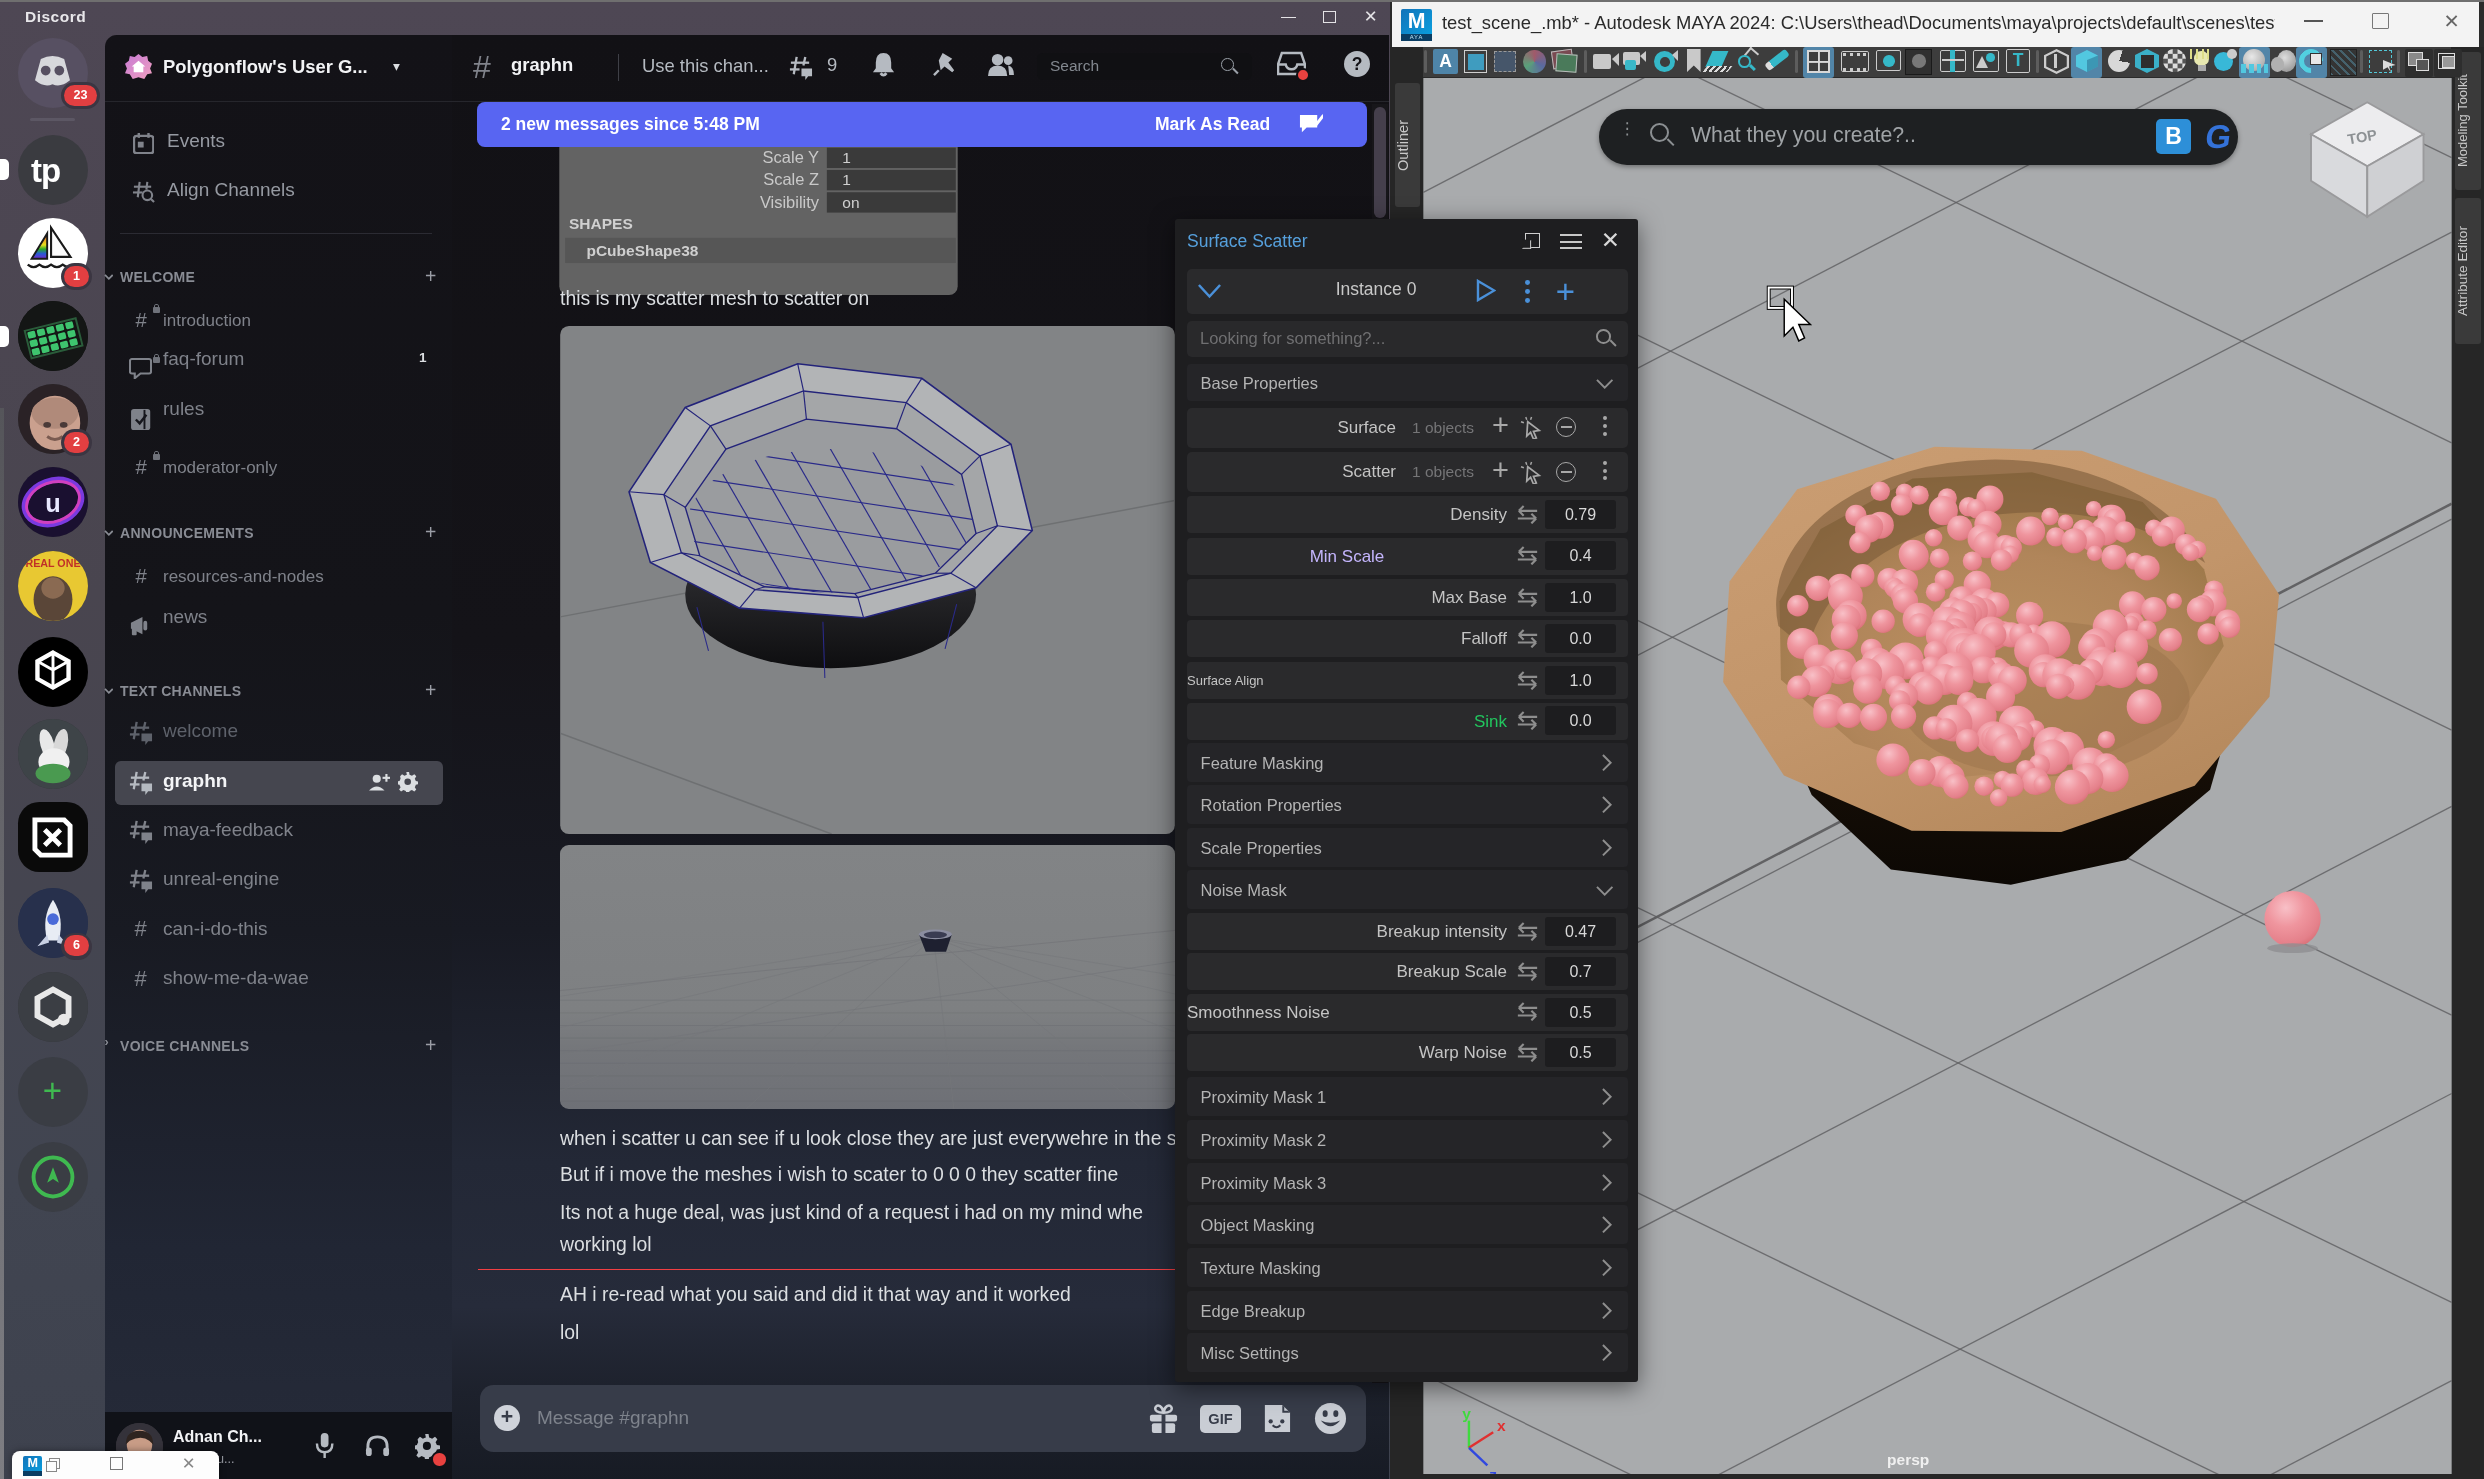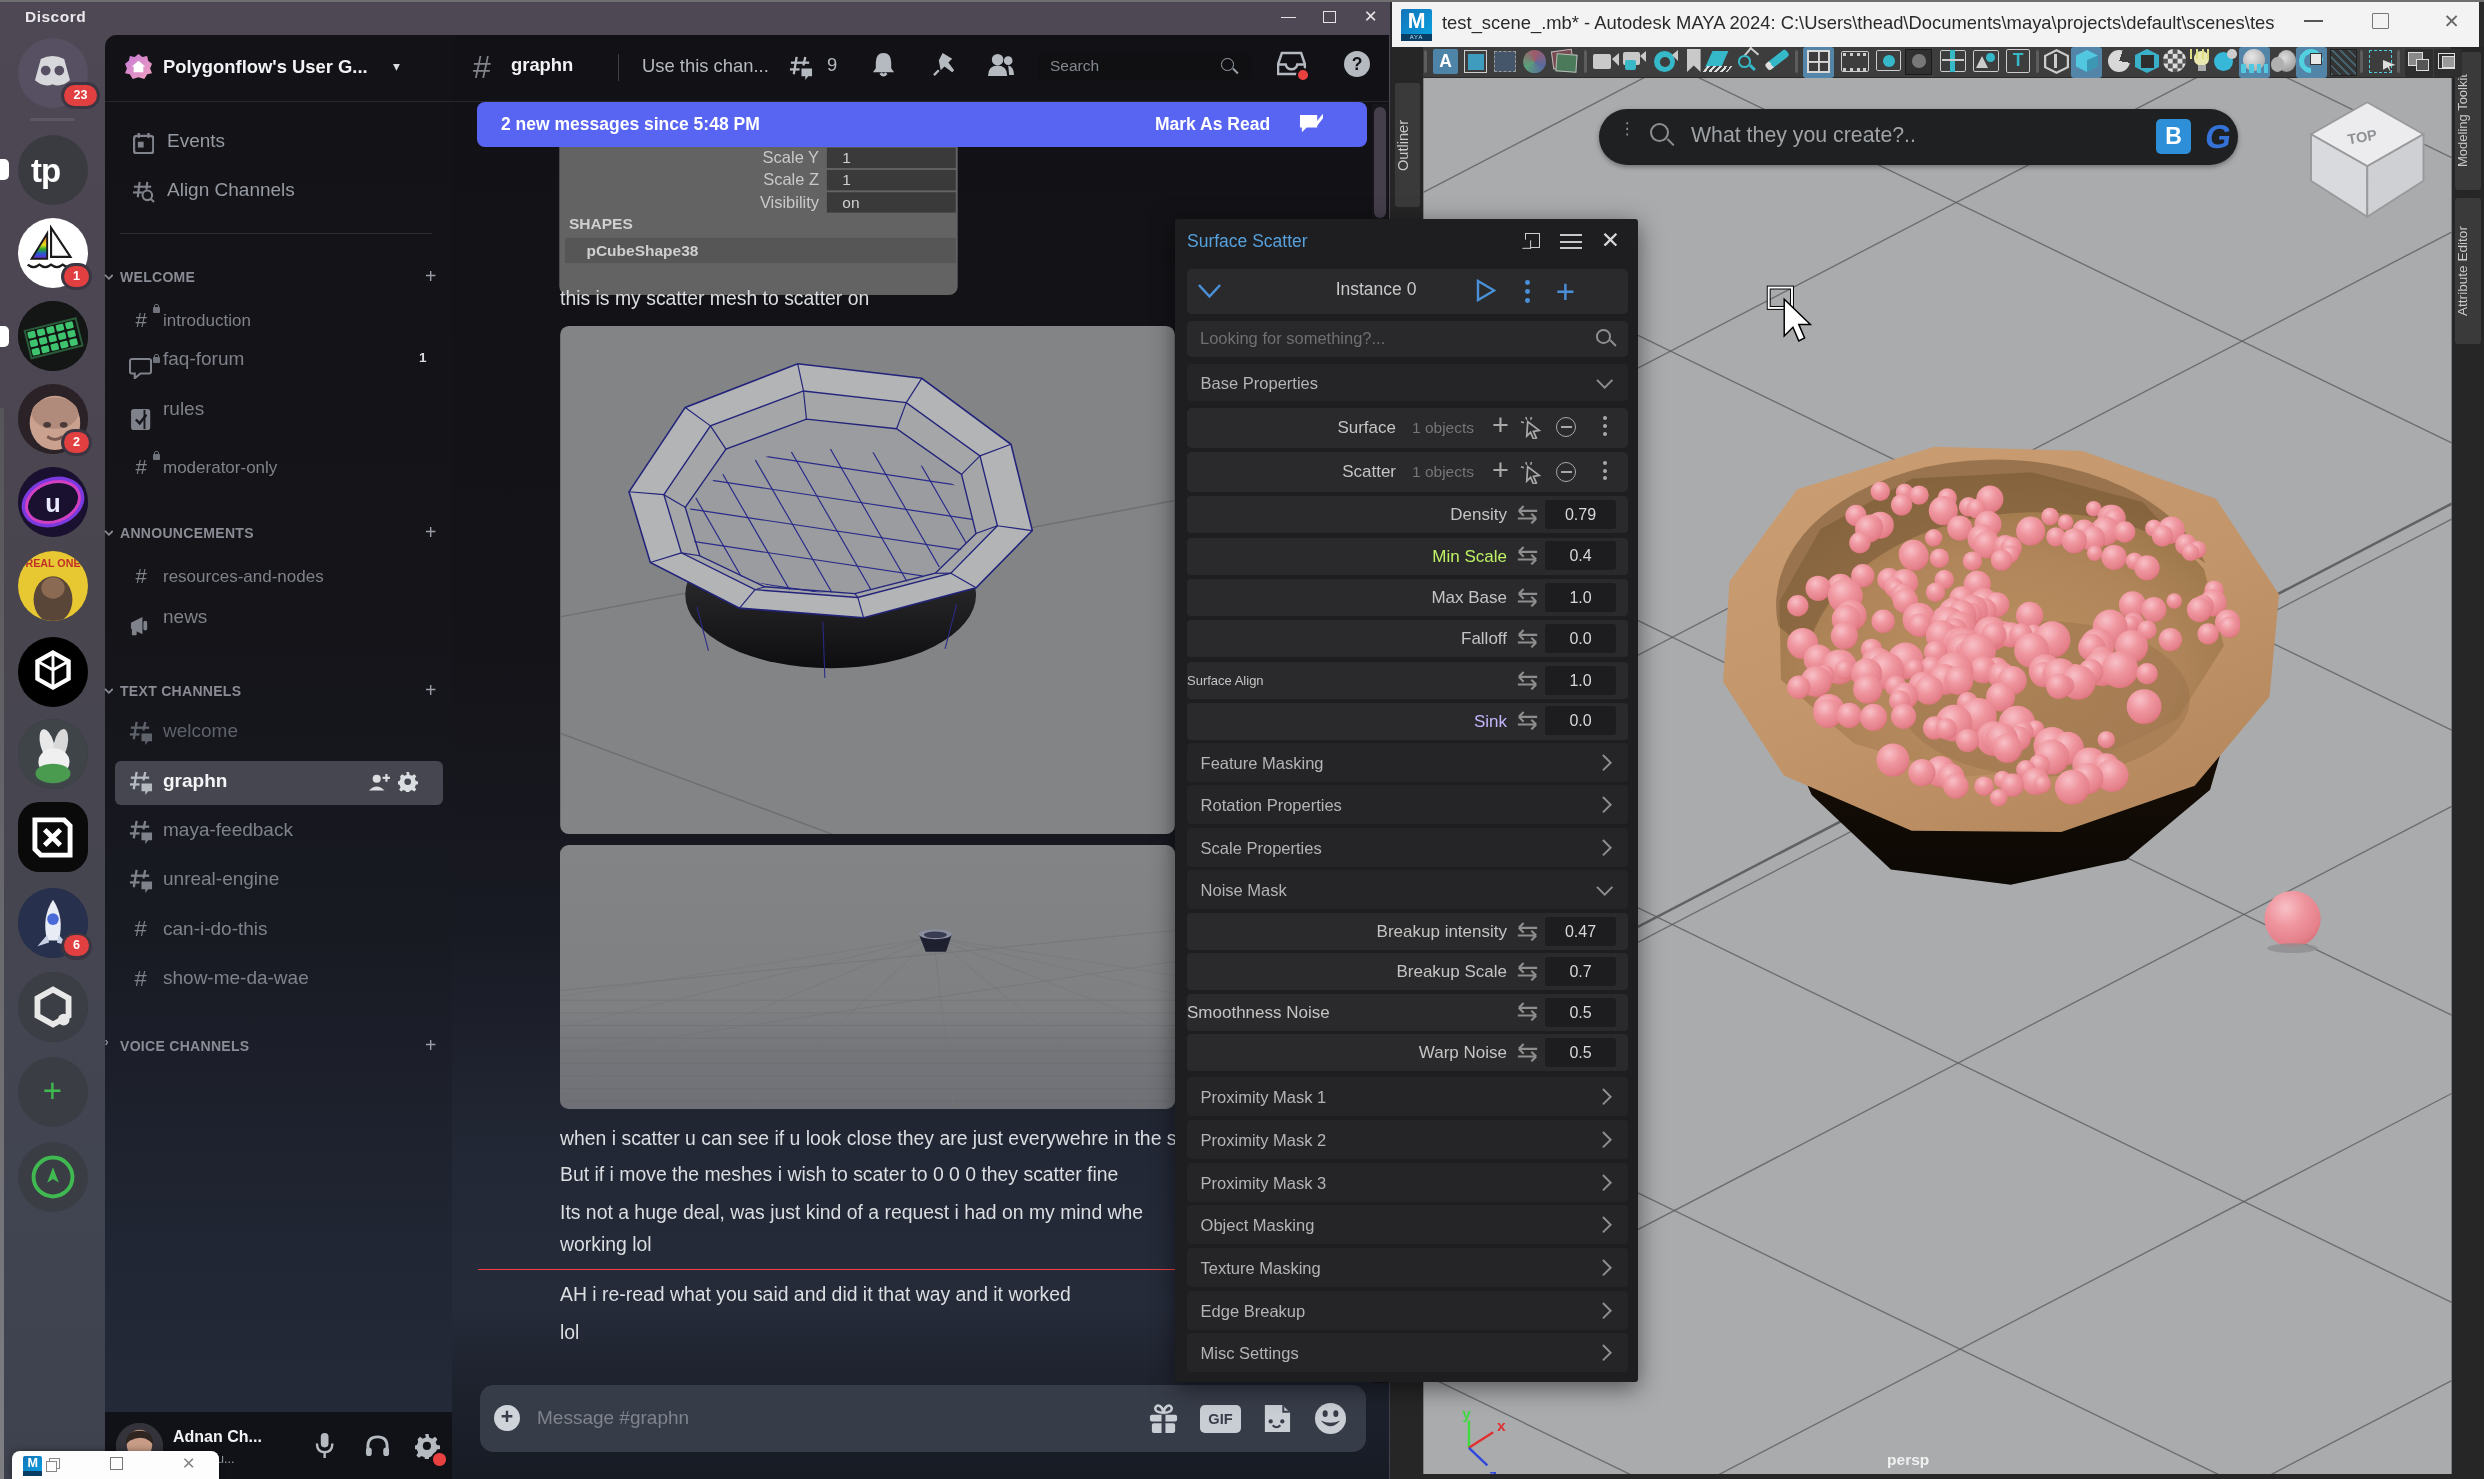--- a/index.html
+++ b/index.html
@@ -927,21 +927,21 @@
 <div class="row" style="top:496px;height:37px"></div>
 <div style="left:1187px;top:496px;width:320px;height:37px;color:#c4c4c4;font-size:17px;text-align:right;line-height:37px">Density</div>
 <svg style="position:absolute;left:1514px;top:505px" width="27" height="19.4" viewBox="0 0 28 20">
     <g stroke="#8e8e8e" stroke-width="2.2" fill="none">
       <path d="M5 6 H24 M5 6 L10 1 M5 6 L10 11"></path>
       <path d="M23 14 H4 M23 14 L18 9 M23 14 L18 19"></path>
     </g>
   </svg>
 <div style="left:1545px;top:500px;width:71px;height:29px;background:#1d1d1f;border-radius:2.9px;color:#d8d8d8;font-size:16px;text-align:center;line-height:29px">0.79</div>
 <div class="row" style="top:538px;height:37px"></div>
-<div style="left:1187px;top:538px;width:320px;height:37px;color:#bef264;font-size:17px;text-align:right;line-height:37px">Min Scale</div>
+<div style="left:1187px;top:538px;width:320px;height:37px;color:#c4b5fd;font-size:17px;text-align:center;line-height:37px">Min Scale</div>
 <svg style="position:absolute;left:1514px;top:546px" width="27" height="19.4" viewBox="0 0 28 20">
     <g stroke="#8e8e8e" stroke-width="2.2" fill="none">
       <path d="M5 6 H24 M5 6 L10 1 M5 6 L10 11"></path>
       <path d="M23 14 H4 M23 14 L18 9 M23 14 L18 19"></path>
     </g>
   </svg>
 <div style="left:1545px;top:541px;width:71px;height:29px;background:#1d1d1f;border-radius:2.9px;color:#d8d8d8;font-size:16px;text-align:center;line-height:29px">0.4</div>
 <div class="row" style="top:579px;height:37px"></div>
 <div style="left:1187px;top:579px;width:320px;height:37px;color:#c4c4c4;font-size:17px;text-align:right;line-height:37px">Max Base</div>
 <svg style="position:absolute;left:1514px;top:588px" width="27" height="19.4" viewBox="0 0 28 20">
@@ -963,21 +963,21 @@
 <div class="row" style="top:662px;height:37px"></div>
 <div style="left:1187px;top:662px;width:320px;height:37px;color:#c4c4c4;font-size:13px;text-align:left;line-height:37px">Surface Align</div>
 <svg style="position:absolute;left:1514px;top:671px" width="27" height="19.4" viewBox="0 0 28 20">
     <g stroke="#8e8e8e" stroke-width="2.2" fill="none">
       <path d="M5 6 H24 M5 6 L10 1 M5 6 L10 11"></path>
       <path d="M23 14 H4 M23 14 L18 9 M23 14 L18 19"></path>
     </g>
   </svg>
 <div style="left:1545px;top:666px;width:71px;height:29px;background:#1d1d1f;border-radius:2.9px;color:#d8d8d8;font-size:16px;text-align:center;line-height:29px">1.0</div>
 <div class="row" style="top:703px;height:37px"></div>
-<div style="left:1187px;top:703px;width:320px;height:37px;color:#c4b5fd;font-size:17px;text-align:right;line-height:37px">Sink</div>
+<div style="left:1187px;top:703px;width:320px;height:37px;color:#22c55e;font-size:17px;text-align:right;line-height:37px">Sink</div>
 <svg style="position:absolute;left:1514px;top:711px" width="27" height="19.4" viewBox="0 0 28 20">
     <g stroke="#8e8e8e" stroke-width="2.2" fill="none">
       <path d="M5 6 H24 M5 6 L10 1 M5 6 L10 11"></path>
       <path d="M23 14 H4 M23 14 L18 9 M23 14 L18 19"></path>
     </g>
   </svg>
 <div style="left:1545px;top:706px;width:71px;height:29px;background:#1d1d1f;border-radius:2.9px;color:#d8d8d8;font-size:16px;text-align:center;line-height:29px">0.0</div>
 <div class="sechead" style="top:743px;height:39px">
     <span>Feature Masking</span>
   </div>

